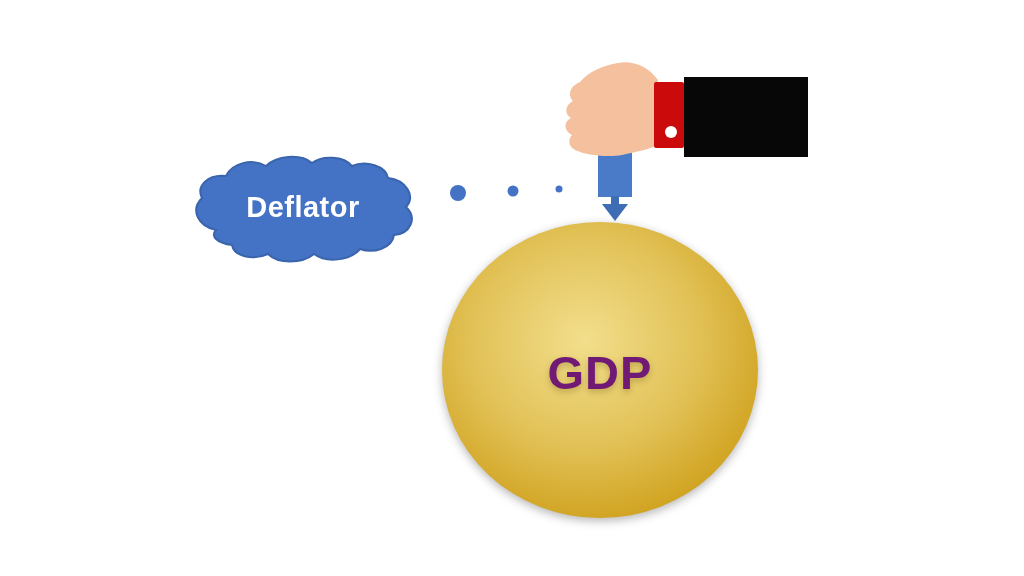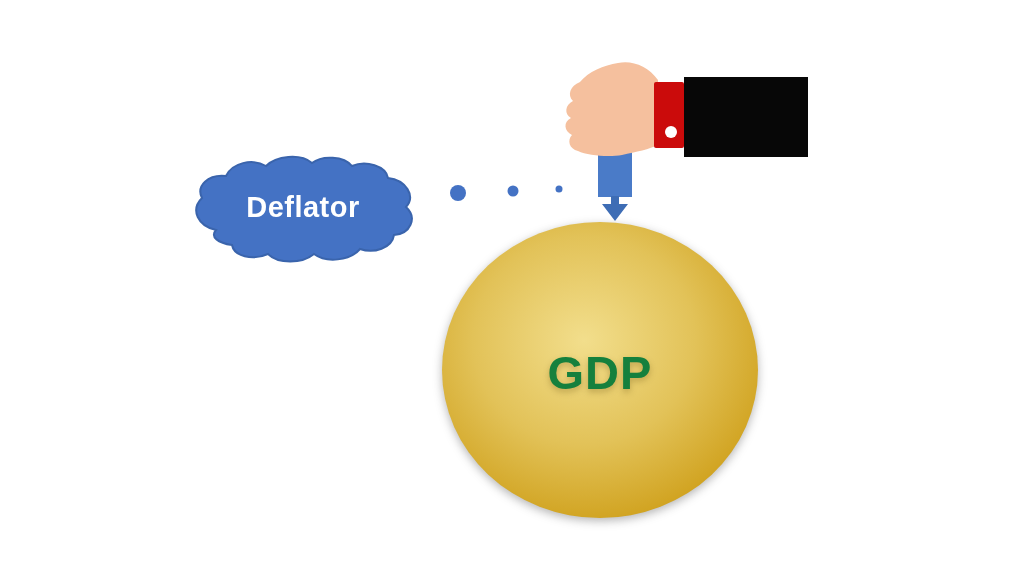--- a/index.html
+++ b/index.html
@@ -37,21 +37,21 @@
     color: #ffffff;
     letter-spacing: 0.5px;
   }
   .sphere-label {
     left: 442px;
     top: 224px;
     width: 316px;
     height: 296px;
     font-size: 47px;
     font-weight: 700;
-    color: #15803d;
+    color: #701a75;
     letter-spacing: 1px;
     text-shadow: 0 3px 6px rgba(110, 82, 18, 0.35);
   }
 </style>
 </head>
 <body>
 
 <div class="stage">
 
   <svg width="1024" height="576" viewBox="0 0 1024 576">

